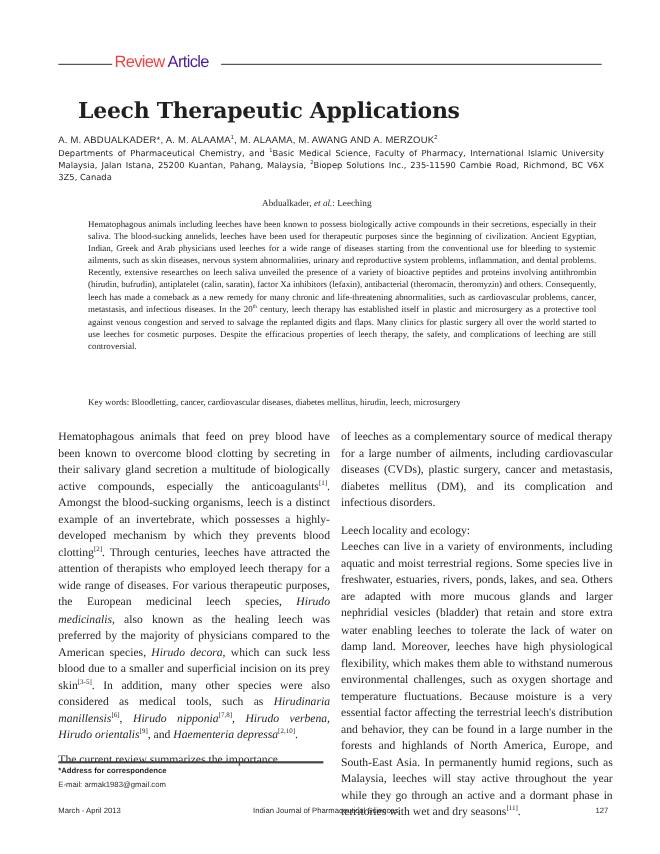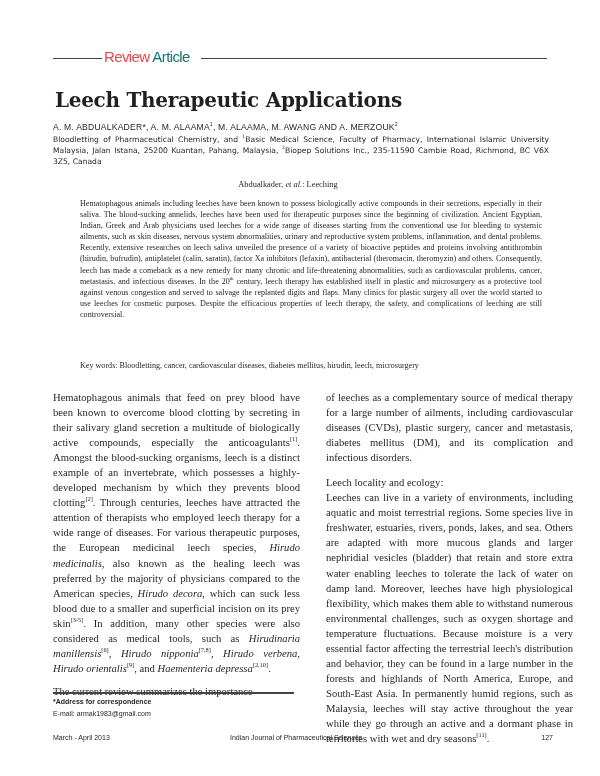--- a/index.html
+++ b/index.html
@@ -4,37 +4,37 @@
   <style>
     html, body { margin: 0; padding: 0; background: #ffffff; }
     body { width: 600px; height: 776px; position: relative; overflow: hidden; color: #231f20; }
     .page { position: absolute; left: 0; top: 0; width: 600px; height: 776px; }
 
     .header-row { position: absolute; left: 53px; top: 48px; width: 494px; height: 20px; }
     .header-line-left { position: absolute; left: 0; top: 10px; width: 49px; height: 1px; background: #444; }
     .header-line-right { position: absolute; left: 148px; top: 10px; width: 346px; height: 1px; background: #444; }
     .header-label { position: absolute; left: 51px; top: 0px; font-family: "Liberation Sans", sans-serif; font-size: 15px; letter-spacing: -0.6px; white-space: nowrap; }
     .header-label .w1 { color: #ef4444; font-weight: normal; }
-    .header-label .w2 { color: #0f766e; }
+    .header-label .w2 { color: #4c1d95; }
 
-    .title { position: absolute; left: 55px; top: 88px; font-family: "DejaVu Serif", serif; font-size: 20px; font-weight: bold; color: #231f20; letter-spacing: -0.3px; white-space: nowrap; }
+    .title { position: absolute; left: 71px; top: 88px; font-family: "DejaVu Serif", serif; font-size: 20px; font-weight: bold; color: #231f20; letter-spacing: -0.3px; white-space: nowrap; }
 
     .authors { position: absolute; left: 53px; top: 122px; font-family: "Liberation Sans", sans-serif; font-size: 8.6px; color: #231f20; letter-spacing: 0.2px; white-space: nowrap; }
     .affil { position: absolute; left: 53px; top: 134px; width: 496px; font-family: "DejaVu Sans", sans-serif; font-size: 7.6px; line-height: 11px; color: #231f20; text-align: justify; }
     sup { font-size: 60%; line-height: 0; vertical-align: super; }
 
     .running { position: absolute; left: 0; top: 180px; width: 576px; text-align: center; font-family: "Liberation Serif", serif; font-size: 8.4px; color: #231f20; }
     .running i { font-style: italic; }
 
     .abstract { position: absolute; left: 80px; top: 198px; width: 462px; font-family: "Liberation Serif", serif; font-size: 8.1px; line-height: 11.1px; color: #231f20; text-align: justify; }
     .keywords { position: absolute; left: 80px; top: 361px; width: 462px; font-family: "Liberation Serif", serif; font-size: 8.1px; color: #231f20; }
 
     .col { position: absolute; top: 390px; width: 247px; font-family: "Liberation Serif", serif; font-size: 10.6px; line-height: 15.05px; color: #231f20; text-align: justify; }
     .col-left { left: 53px; }
-    .col-right { left: 310px; margin-left: 16px; }
+    .col-right { left: 310px; }
     .col p { margin: 0; }
     .col p + p { margin-top: 8px; }
     .col .heading { font-weight: normal; margin-top: 10px; }
     .col i { font-style: italic; }
 
     .fn-rule { position: absolute; left: 53px; top: 692px; width: 241px; height: 1.5px; background: #444; }
     .fn-title { position: absolute; left: 53px; top: 698px; font-family: "Liberation Sans", sans-serif; font-size: 7px; font-weight: bold; color: #231f20; }
     .fn-email { position: absolute; left: 53px; top: 710px; font-family: "Liberation Sans", sans-serif; font-size: 7px; color: #231f20; }
 
     .footer { position: absolute; top: 734px; font-family: "Liberation Sans", sans-serif; font-size: 7px; color: #231f20; white-space: nowrap; }
@@ -50,21 +50,21 @@
   <div class="header-row">
     <div class="header-line-left"></div>
     <div class="header-label"><span class="w1">Review</span> <span class="w2">Article</span></div>
     <div class="header-line-right"></div>
   </div>
 
   <div class="title">Leech Therapeutic Applications</div>
 
   <div class="authors"><span>A. M. ABDUALKADER</span><span>*</span><span>, A. M. ALAAMA</span><sup>1</sup><span>, M. ALAAMA, M. AWANG AND A. MERZOUK</span><sup>2</sup></div>
 
-  <div class="affil"><span>Bloodletting of Pharmaceutical Chemistry, and </span><sup>1</sup><span>Basic Medical Science, Faculty of Pharmacy, International Islamic University Malaysia, Jalan Istana, 25200 Kuantan, Pahang, Malaysia, </span><sup>2</sup><span>Biopep Solutions Inc., 235-11590 Cambie Road, Richmond, BC V6X 3Z5, Canada</span></div>
+  <div class="affil"><span>Departments of Pharmaceutical Chemistry, and </span><sup>1</sup><span>Basic Medical Science, Faculty of Pharmacy, International Islamic University Malaysia, Jalan Istana, 25200 Kuantan, Pahang, Malaysia, </span><sup>2</sup><span>Biopep Solutions Inc., 235-11590 Cambie Road, Richmond, BC V6X 3Z5, Canada</span></div>
 
   <div class="running"><span>Abdualkader, </span><i>et al.</i><span>: Leeching</span></div>
 
   <div class="abstract"><span>Hematophagous animals including leeches have been known to possess biologically active compounds in their secretions, especially in their saliva. The blood-sucking annelids, leeches have been used for therapeutic purposes since the beginning of civilization. Ancient Egyptian, Indian, Greek and Arab physicians used leeches for a wide range of diseases starting from the conventional use for bleeding to systemic ailments, such as skin diseases, nervous system abnormalities, urinary and reproductive system problems, inflammation, and dental problems. Recently, extensive researches on leech saliva unveiled the presence of a variety of bioactive peptides and proteins involving antithrombin (hirudin, bufrudin), antiplatelet (calin, saratin), factor Xa inhibitors (lefaxin), antibacterial (theromacin, theromyzin) and others. Consequently, leech has made a comeback as a new remedy for many chronic and life-threatening abnormalities, such as cardiovascular problems, cancer, metastasis, and infectious diseases. In the 20</span><sup>th</sup><span> century, leech therapy has established itself in plastic and microsurgery as a protective tool against venous congestion and served to salvage the replanted digits and flaps. Many clinics for plastic surgery all over the world started to use leeches for cosmetic purposes. Despite the efficacious properties of leech therapy, the safety, and complications of leeching are still controversial.</span></div>
 
   <div class="keywords">Key words: Bloodletting, cancer, cardiovascular diseases, diabetes mellitus, hirudin, leech, microsurgery</div>
 
   <div class="col col-left">
     <p><span>Hematophagous animals that feed on prey blood have been known to overcome blood clotting by secreting in their salivary gland secretion a multitude of biologically active compounds, especially the anticoagulants</span><sup>[1]</sup><span>. Amongst the blood-sucking organisms, leech is a distinct example of an invertebrate, which possesses a highly-developed mechanism by which they prevents blood clotting</span><sup>[2]</sup><span>. Through centuries, leeches have attracted the attention of therapists who employed leech therapy for a wide range of diseases. For various therapeutic purposes, the European medicinal leech species, </span><i>Hirudo medicinalis,</i><span> also known as the healing leech was preferred by the majority of physicians compared to the American species, </span><i>Hirudo decora</i><span>, which can suck less blood due to a smaller and superficial incision on its prey skin</span><sup>[3-5]</sup><span>. In addition, many other species were also considered as medical tools, such as </span><i>Hirudinaria manillensis</i><sup>[6]</sup><span>, </span><i>Hirudo nipponia</i><sup>[7,8]</sup><span>, </span><i>Hirudo verbena</i><span>, </span><i>Hirudo orientalis</i><sup>[9]</sup><span>, and </span><i>Haementeria depressa</i><sup>[2,10]</sup><span>.</span></p>
     <p>The current review summarizes the importance</p>

